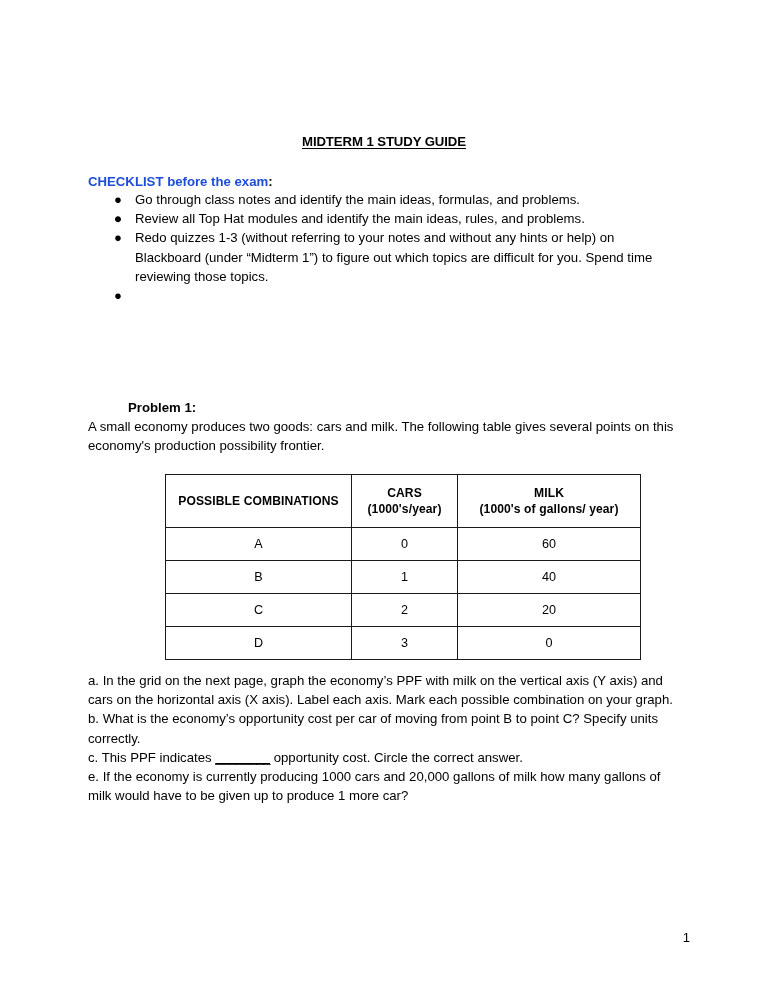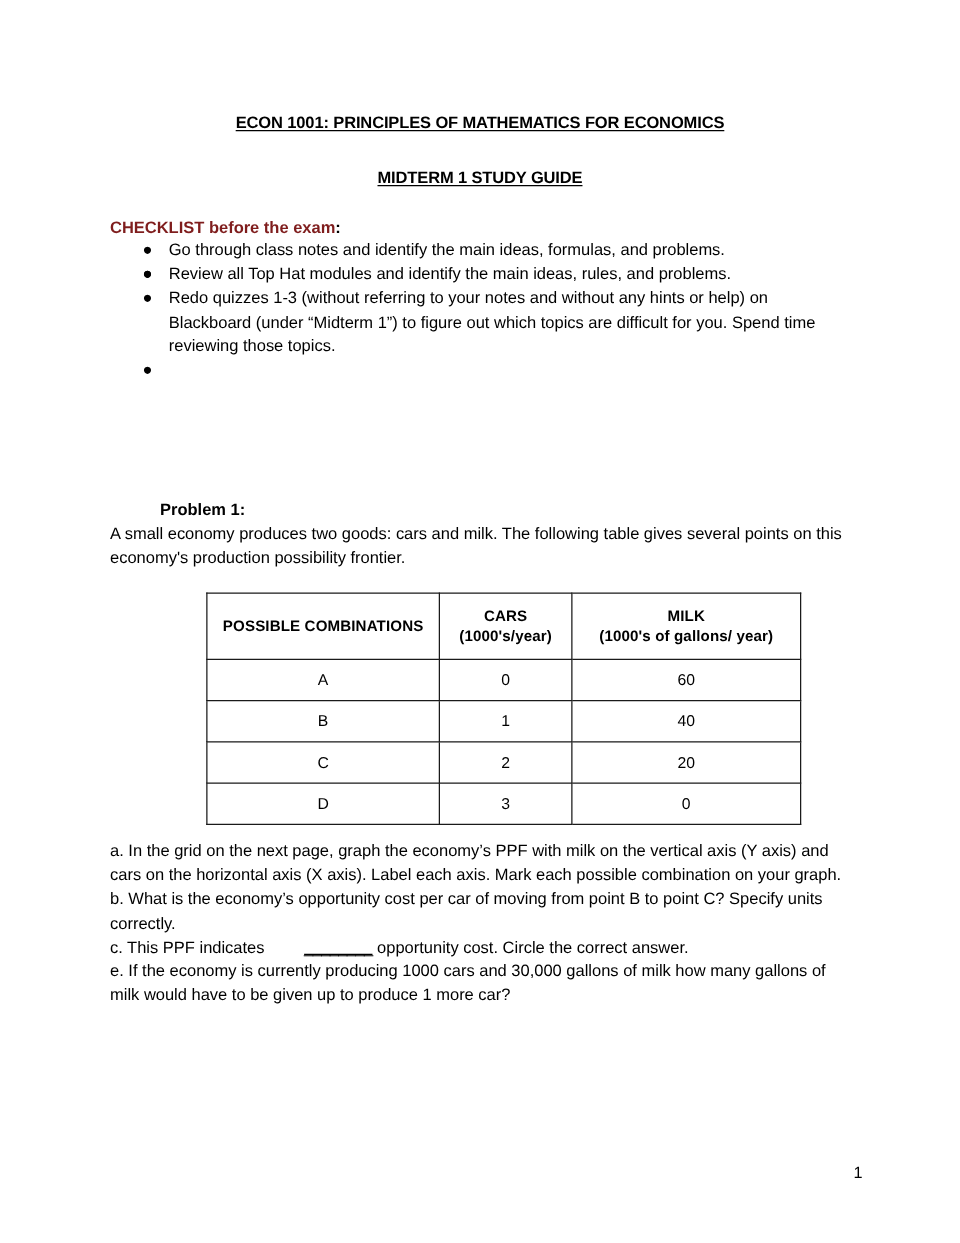--- a/index.html
+++ b/index.html
@@ -60,21 +60,21 @@
 
   
   .checklist-head {
     position: absolute;
     left: 88px;
     top: 172px;
     font-size: 13.2px;
     line-height: 19px;
     font-weight: bold;
   }
-  .checklist-head .red { color: #7f1d1d; }
+  .checklist-head .red { color: #1d4ed8; }
   .checklist-head .colon { color: #000000; }
 
   .checklist {
     position: absolute;
     left: 88px;
     top: 190px;
     width: 592px;
   }
   .bullet-row {
     position: relative;
@@ -156,42 +156,38 @@
     line-height: 19.2px;
   }
   .q-line { margin: 0; }
   .q-options {
     padding-left: 60px;
     white-space: pre;
   }
   .blank-underline {
     text-decoration: underline;
     letter-spacing: -0.5px;
-    margin-left: 28px;
   }
 
   
   .page-number {
     position: absolute;
     left: 0;
     top: 930px;
     width: 690px;
     text-align: right;
     font-size: 13px;
     line-height: 16px;
   }
 </style>
 </head>
 <body>
 
 <div class="page">
 
-  <div class="title-block">
-    <span class="doc-title">ECON 1001: PRINCIPLES OF MATHEMATICS FOR ECONOMICS</span>
-  </div>
 
   <div class="subtitle-block">
     <span class="doc-subtitle">MIDTERM 1 STUDY GUIDE</span>
   </div>
 
   <div class="checklist-head">
     <span class="red">CHECKLIST before the exam</span><span class="colon">:</span>
   </div>
 
   <div class="checklist">
@@ -255,18 +251,18 @@
         <td>3</td>
         <td>0</td>
       </tr>
     </tbody>
   </table>
 
   <div class="questions">
     <div class="q-line">a. In the grid on the next page, graph the economy’s PPF with milk on the vertical axis (Y axis) and cars on the horizontal axis (X axis). Label each axis. Mark each possible combination on your graph.</div>
     <div class="q-line">b. What is the economy’s opportunity cost per car of moving from point B to point C? Specify units correctly.</div>
     <div class="q-line"><span>c. This PPF indicates </span><span class="blank-underline">________</span><span> opportunity cost. Circle the correct answer.</span></div>
-    <div class="q-line">e. If the economy is currently producing 1000 cars and 30,000 gallons of milk how many gallons of milk would have to be given up to produce 1 more car?</div>
+    <div class="q-line">e. If the economy is currently producing 1000 cars and 20,000 gallons of milk how many gallons of milk would have to be given up to produce 1 more car?</div>
   </div>
 
   <div class="page-number">1</div>
 
 </div>
 
 </body></html>

